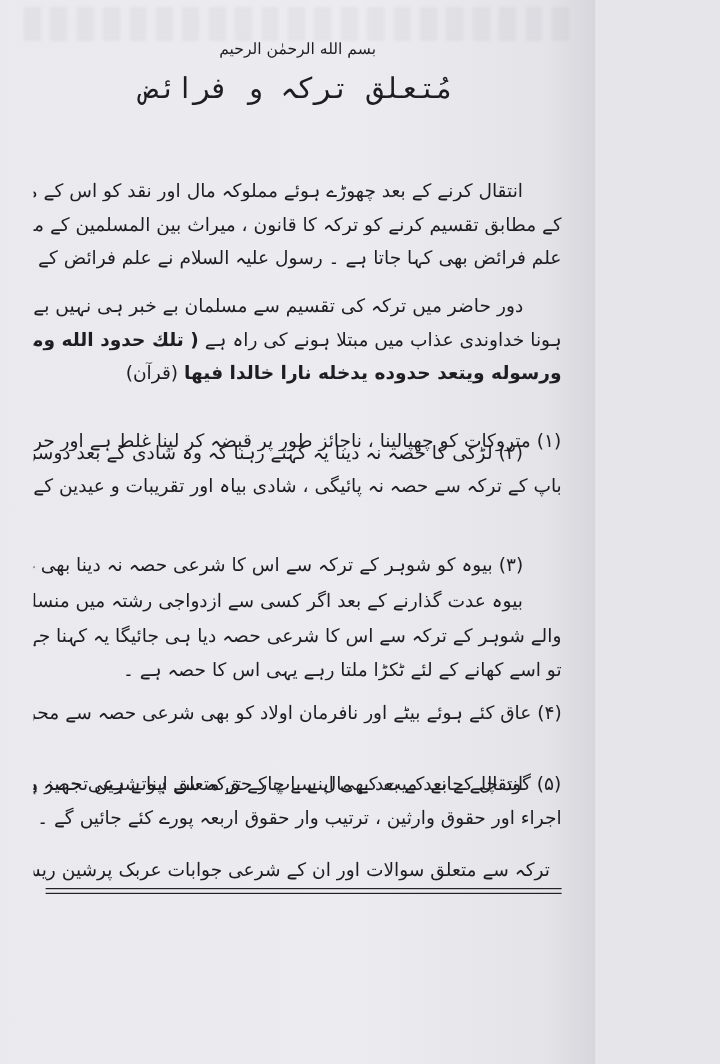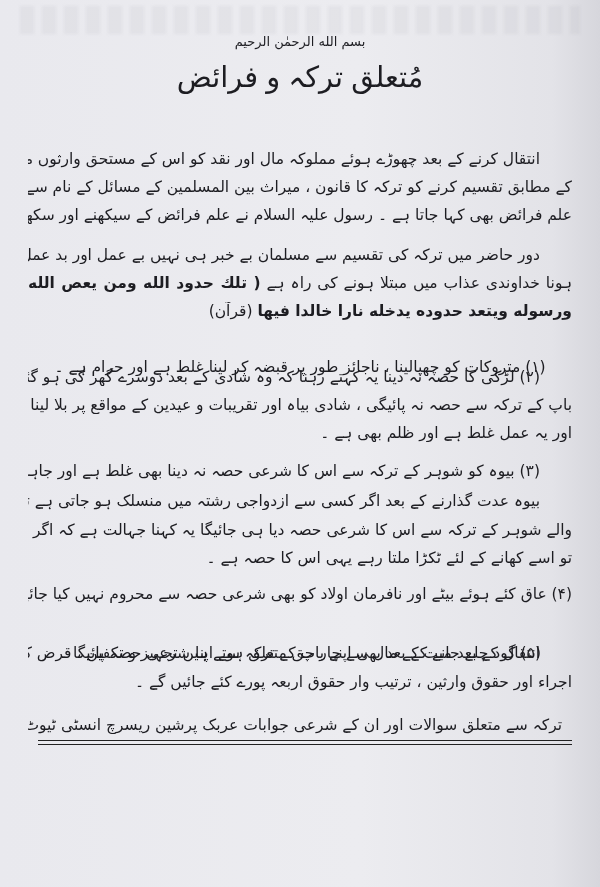--- a/index.html
+++ b/index.html
@@ -3,36 +3,36 @@
 <meta charset="utf-8">
 <style>
   html, body { margin: 0; padding: 0; }
   body {
     width: 600px; height: 887px; overflow: hidden;
     background: #e6e6ea;
     font-family: "DejaVu Sans", sans-serif;
     color: #1d1d22;
   }
   .page {
-    position: relative; width: 600px; height: 887px;
+    position: relative; width: 496px; height: 887px;
     background: linear-gradient(90deg, #e9e9ee 0%, #ececf0 60%, #e3e3e8 92%, #d6d6dc 100%);
     direction: rtl;
   }
   .bleed {
     position: absolute; left: 20px; right: 20px; top: 6px; height: 28px;
     background: repeating-linear-gradient(90deg, rgba(150,150,160,0.10) 0 14px, rgba(150,150,160,0.0) 14px 22px);
     filter: blur(1.5px);
   }
   .bismillah {
     position: absolute; top: 34px; left: 0; right: 0; text-align: center;
     font-size: 13px; font-family: "DejaVu Sans", sans-serif;
   }
   .title {
     position: absolute; top: 60px; left: 0; right: 0; text-align: center;
-    font-size: 29px; font-family: Liberation Sans, sans-serif;
+    font-size: 24px; font-family: Liberation Mono, monospace;
   }
   .line {
     position: absolute; right: 28px; left: 28px;
     font-size: 15.5px; white-space: nowrap; overflow: hidden;
     text-align: justify; text-align-last: justify;
   }
   .line.indent { right: 60px; }
   .line.short { text-align-last: right; }
   .line.center { text-align: center; text-align-last: center; }
   .quran { font-weight: bold; letter-spacing: 0.5px; }
@@ -59,21 +59,20 @@
     <span class="quran">( تلك حدود الله ومن يعص الله</span>
   </div>
   <div class="line short" style="top:302px">
     <span class="quran">ورسوله ويتعد حدوده يدخله نارا خالدا فيها</span>
     <span>(قرآن)</span>
   </div>
 
   <div class="line center" style="top:358px">(۱) متروکات کو چھپالینا ، ناجائز طور پر قبضہ کر لینا غلط ہے اور حرام ہے ۔</div>
   <div class="line indent" style="top:368px">(۲) لڑکی کا حصہ نہ دینا یہ کہتے رہنا کہ وہ شادی کے بعد دوسرے گھر کی ہو گئی اس لئے وہ مرنے والے</div>
   <div class="line" style="top:396px">باپ کے ترکہ سے حصہ نہ پائیگی ، شادی بیاہ اور تقریبات و عیدین کے مواقع پر بلا لینا کافی ہے ۔ یہ خیال</div>
-  <div class="line short" style="top:424px">اور یہ عمل غلط ہے اور ظلم بھی ہے ۔</div>
 
   <div class="line indent" style="top:462px">(۳) بیوہ کو شوہر کے ترکہ سے اس کا شرعی حصہ نہ دینا بھی غلط ہے اور جاہلانہ ، غیر اسلامی طریقہ ہے ۔</div>
   <div class="line indent" style="top:492px">بیوہ عدت گذارنے کے بعد اگر کسی سے ازدواجی رشتہ میں منسلک ہو جاتی ہے تب بھی اسے مرنے</div>
   <div class="line" style="top:521px">والے شوہر کے ترکہ سے اس کا شرعی حصہ دیا ہی جائیگا یہ کہنا جہالت ہے کہ اگر بیوہ شوہر کے نام پر بیٹھی رہتی ہے</div>
   <div class="line short" style="top:549px">تو اسے کھانے کے لئے ٹکڑا ملتا رہے یہی اس کا حصہ ہے ۔</div>
 
   <div class="line center" style="top:585px">(۴) عاق کئے ہوئے بیٹے اور نافرمان اولاد کو بھی شرعی حصہ سے محروم نہیں کیا جائیگا ۔</div>
   <div class="line center" style="top:644px">(۵) گود چلے جانے کے بعد بھی اپنے باپ کے ترکہ سے اپنا شرعی حصہ پائیگا ۔</div>
 
   <div class="line indent" style="top:644px">انتقال کے بعد میت کے مال سے چار حق متعلق ہوتے ہیں تجہیز و تکفین ، قرض کی ادائیگی ، وصیت کا</div>

